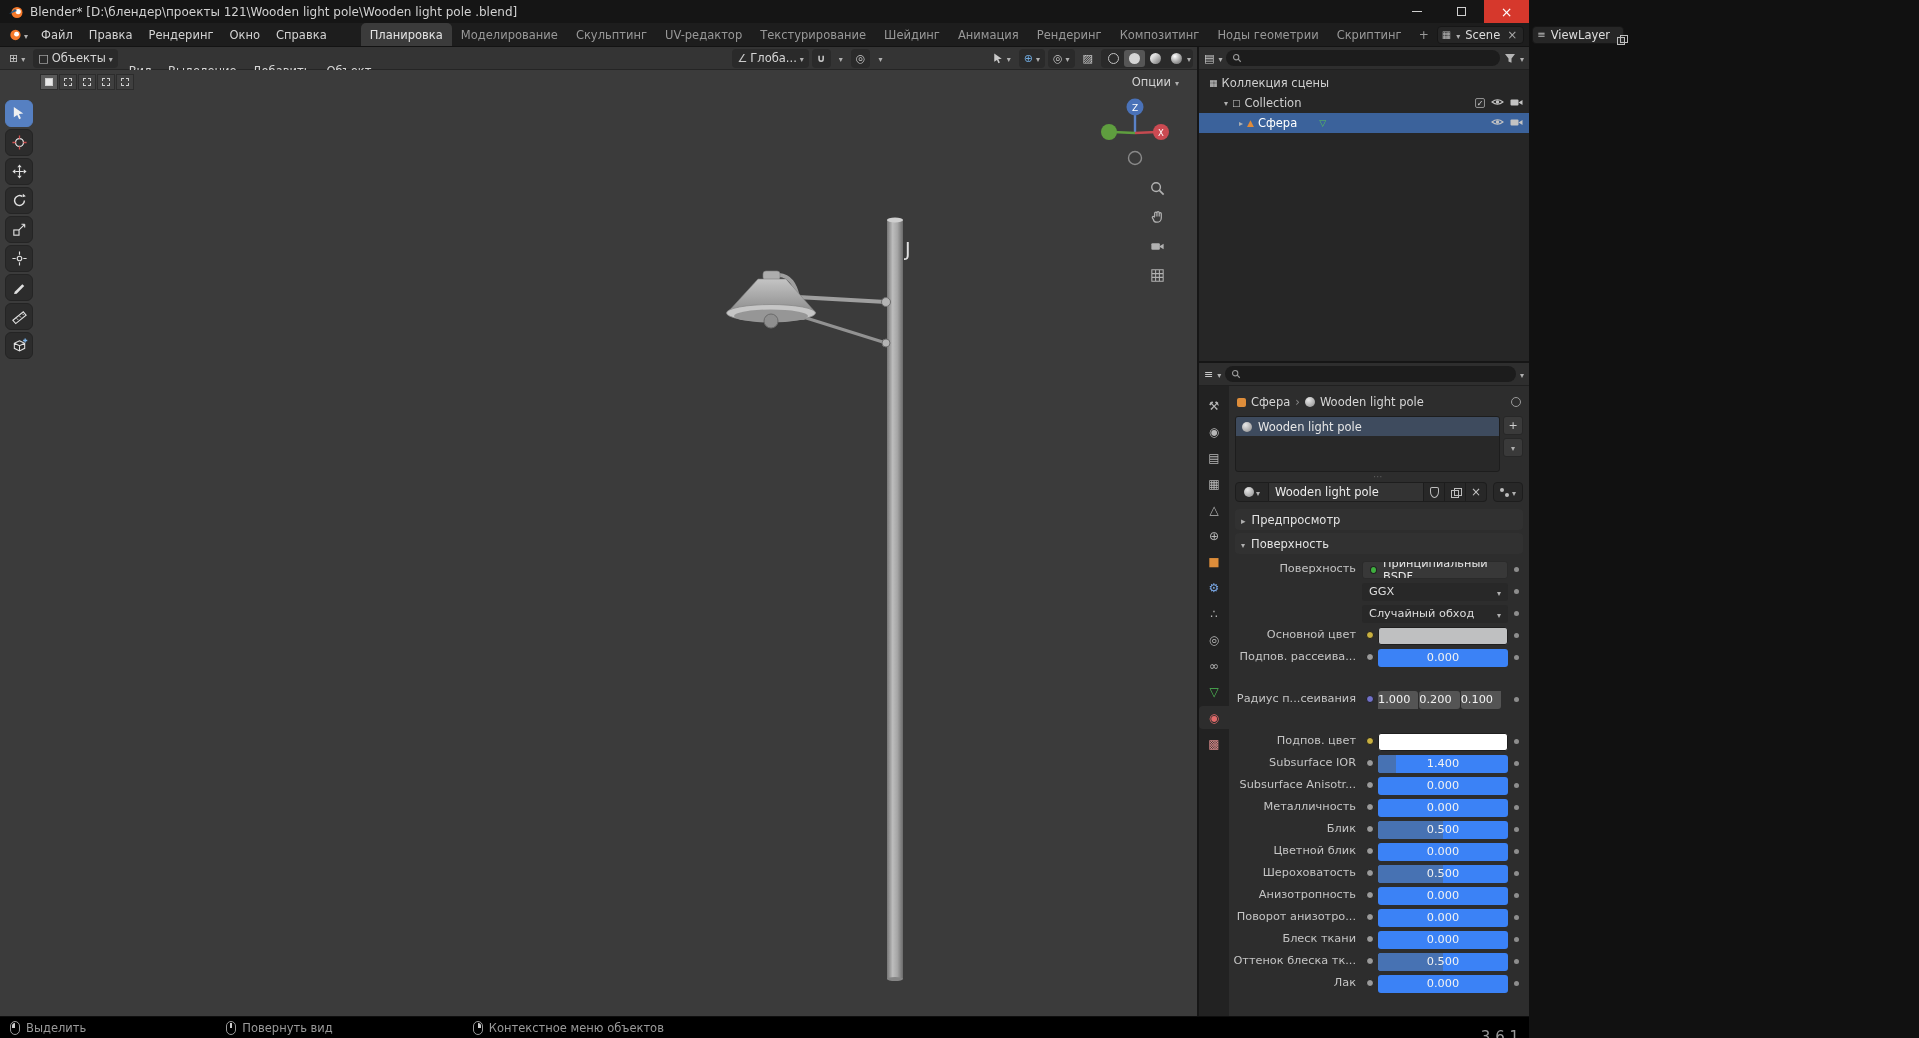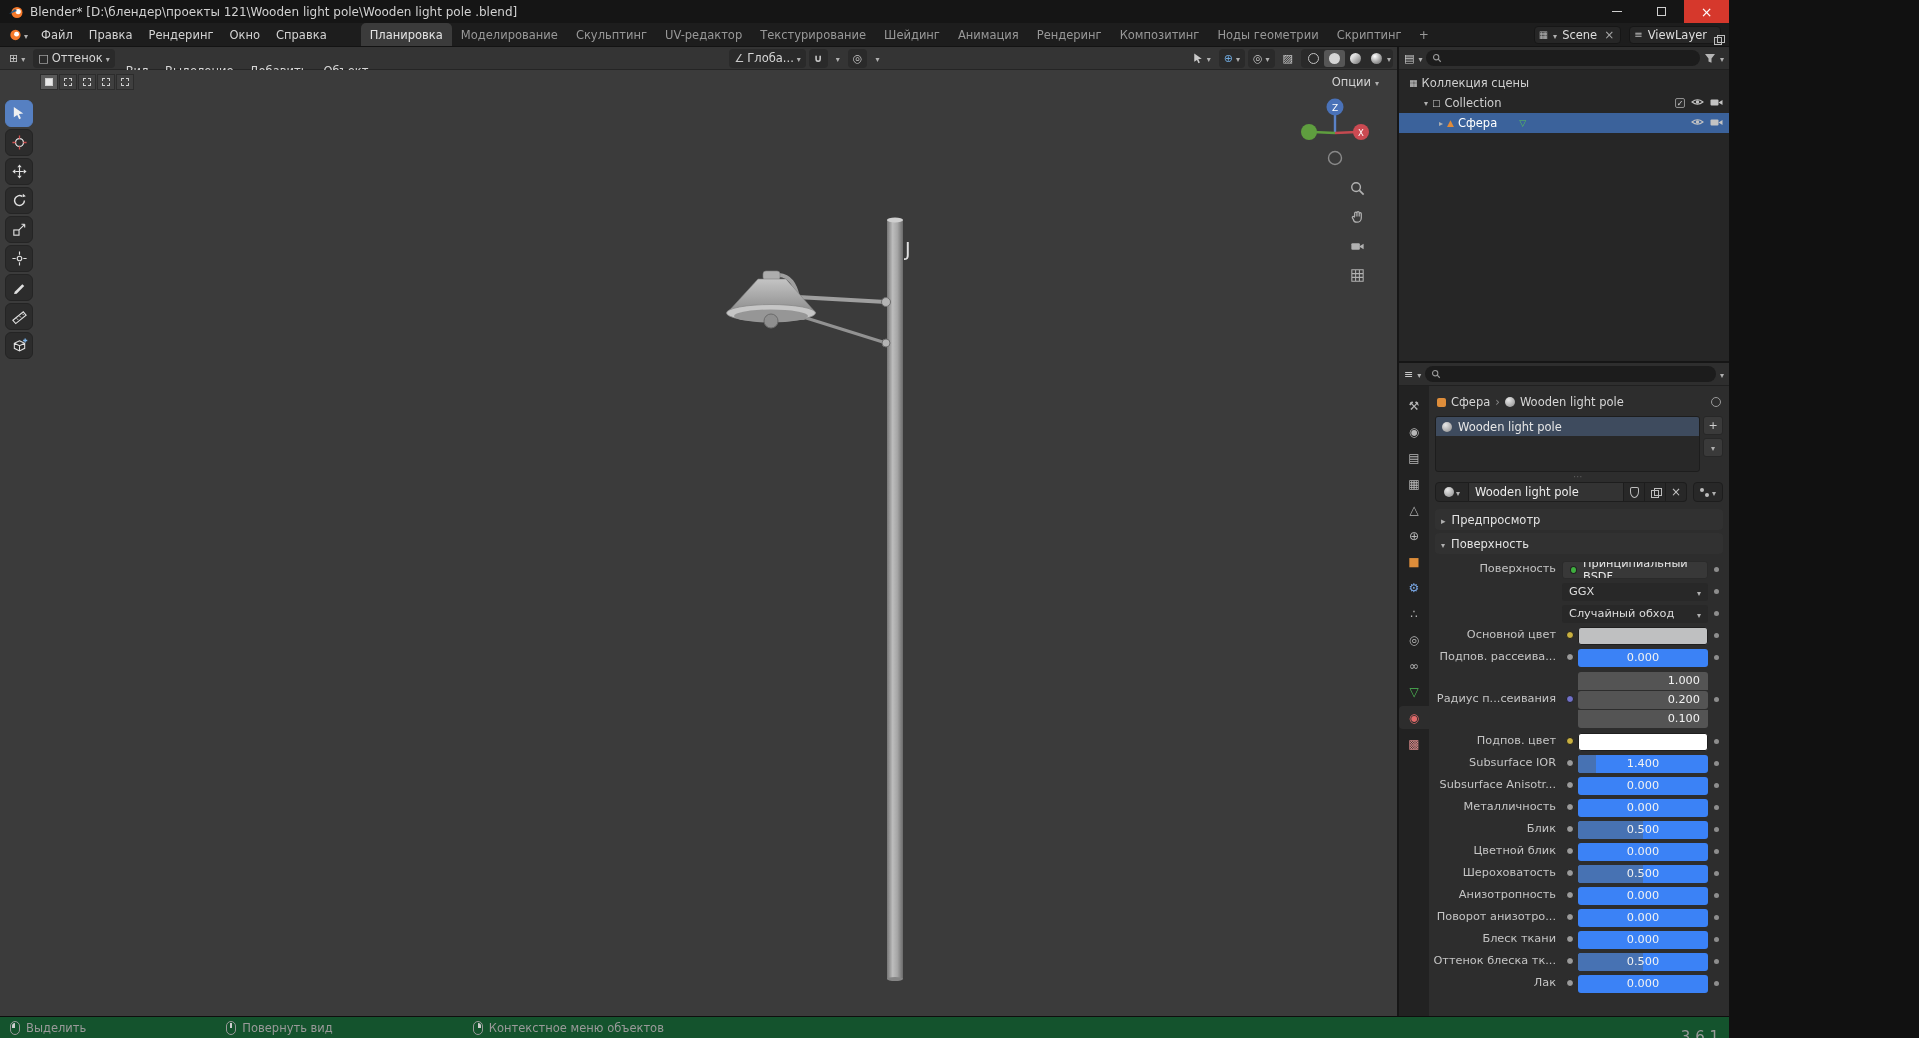--- a/index.html
+++ b/index.html
@@ -1,19 +1,19 @@
 <!DOCTYPE html>
 <html><head>
 <meta charset="utf-8">
 <style>
   * { box-sizing: border-box; margin: 0; padding: 0; }
   html,body { width:1919px; height:1038px; overflow:hidden; background:#111;
     font-family:"DejaVu Sans","Liberation Sans",sans-serif; font-size:12px; color:#c8c8c8;
     -webkit-font-smoothing:antialiased; }
-  .app { width:1729px; height:1038px; display:flex; flex-direction:column; background:#1d1d1d; }
+  .app { width:1529px; height:1038px; display:flex; flex-direction:column; background:#1d1d1d; }
 
   
   .titlebar { height:23px; background:#151515; display:flex; align-items:center; flex:0 0 auto; }
   .tb-logo { width:16px; height:16px; margin:0 6px 0 8px; flex:0 0 auto; }
   .title-text { color:#d2d2d2; font-size:12px; white-space:nowrap; }
   .win-controls { margin-left:auto; display:flex; height:100%; }
   .win-btn { width:45px; height:100%; display:flex; align-items:center; justify-content:center; color:#cfcfcf; }
   .win-btn .minline { width:10px; height:1px; background:#cfcfcf; display:block; }
   .win-btn .maxbox { width:9px; height:9px; border:1px solid #cfcfcf; display:block; }
   .win-btn.close { background:#d6382c; color:#fff; font-size:14px; }
@@ -133,28 +133,28 @@
   .socket { width:8px; height:8px; border-radius:50%; border:1px solid #1e1e1e; }
   .pfield { width:130px; height:18px; margin-top:1px; border-radius:3px; position:relative; overflow:hidden; background:#3b82f6; }
   .pfield .fill { position:absolute; left:0; top:0; bottom:0; background:#4772b3; }
   .pval { position:relative; display:block; width:100%; text-align:center; font-size:11.3px; color:#f2f2f2; line-height:18px; }
   .pfield.wide { width:146px; }
   .pfield.dropdown { background:#282828; display:flex; align-items:center; padding:0 7px; }
   .pfield.dropdown .dtext { flex:1; color:#dedede; font-size:11.3px; }
   .pfield.shaderbtn { background:#383838; border:1px solid #2a2a2a; display:flex; align-items:center; gap:6px; padding:0 7px; }
   .pfield.shaderbtn .dtext { color:#e8e8e8; font-size:11.3px; }
   .pfield.colorsw { border:1px solid #1f1f1f; }
-  .vcol { width:130px; display:flex; flex-direction:column; gap:1px; margin-top:1px; }
+  .vcol { width:130px; display:flex; gap:1px; margin-top:1px; }
   .vfield { height:18px; background:#545454; border-radius:3px; text-align:right; padding-right:8px; color:#f2f2f2; font-size:11.3px; line-height:18px; }
   .vfield:first-child { border-radius:3px 3px 0 0; } .vfield:last-child { border-radius:0 0 3px 3px; }
   .decorcol { width:17px; display:flex; justify-content:center; align-items:center; height:20px; }
   .decor { width:5px; height:5px; border-radius:50%; background:#8d8d8d; }
 
   
-  .statusbar { height:22px; background:#14532d; border-top:1px solid #0e0e0e; display:flex; align-items:center; padding:0 10px; gap:140px; flex:0 0 auto; }
+  .statusbar { height:22px; background:#000000; border-top:1px solid #0e0e0e; display:flex; align-items:center; padding:0 10px; gap:140px; flex:0 0 auto; }
   .hint { display:flex; align-items:center; gap:6px; color:#9a9a9a; font-size:11.5px; white-space:nowrap; }
   .mouse { width:10px; height:14px; border:1px solid #9a9a9a; border-radius:5px; position:relative; flex:0 0 auto; }
   .mouse::before { content:""; position:absolute; top:1px; height:5px; background:#cfcfcf; }
   .mouse.left::before { left:1px; width:3px; border-radius:3px 0 0 0; }
   .mouse.middle::before { left:3px; width:2px; }
   .mouse.right::before { right:1px; width:3px; border-radius:0 3px 0 0; }
   .version { margin-left:auto; color:#9a9a9a; font-size:15px;margin-top:19px; }
 </style>
 </head>
 <body>
@@ -226,21 +226,21 @@
   <div class="main">
 
     <div class="viewport-col">
       <div class="vp-header">
         <div class="hdr-btn">
           <span class="icon-glyph">⊞</span>
           <span class="caret"></span>
         </div>
         <div class="hdr-btn bg">
           <span class="icon-glyph">□</span>
-          <span>Оттенок</span>
+          <span>Объекты</span>
           <span class="caret"></span>
         </div>
         <div class="menus" id="vp-menus">
             <div class="hdr-menu">Вид</div>
             <div class="hdr-menu">Выделение</div>
             <div class="hdr-menu">Добавить</div>
             <div class="hdr-menu">Объект</div>
           </div>
 
         <div class="orient-group">

